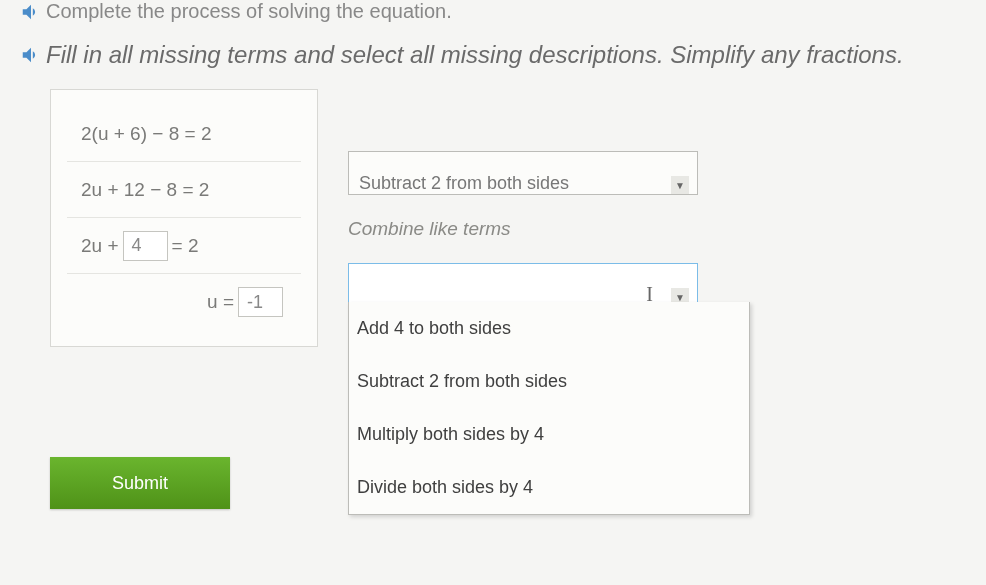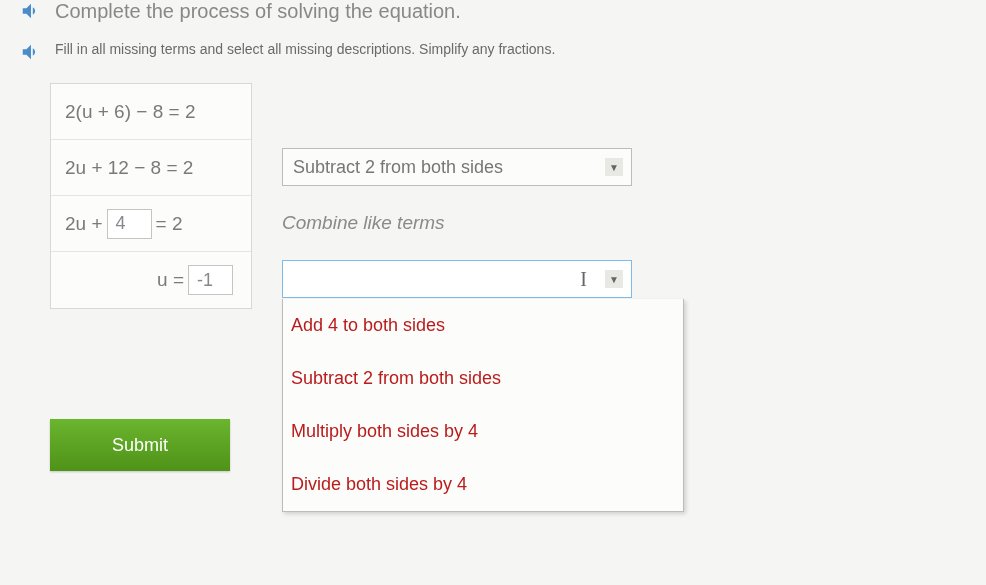--- a/index.html
+++ b/index.html
@@ -6,50 +6,52 @@
     body {
       font-family: Arial, Helvetica, sans-serif;
       background: #f5f5f3;
       width: 986px;
       height: 585px;
       padding: 0 20px;
       color: #555;
     }
     .header-line {
       display: flex;
-      gap: 13px;
+      align-items: center;
+      gap: 4px;
       margin-bottom: 18px;
     }
     .speaker-icon {
       width: 22px; height: 22px;
       display: inline-flex;
       align-items: center;
       color: #4a8cc9;
     }
     .title-text {
       font-size: 20px;
       color: #888;
       font-weight: 500;
     }
     .instruction-text {
-      font-size: 14px;
+      font-size: 24px;
       color: #6a6a6a;
+      font-style: italic;
       font-weight: 500;
     }
     .work-area {
       margin-top: 20px;
       margin-left: 30px;
       display: flex;
       align-items: flex-start;
     }
     .equation-column {
       border: 1px solid #d8d8d4;
       background: #fcfcfa;
-      padding: 0;
-      width: 202px;
+      padding: 16px;
+      width: 268px;
     }
     .eq-row {
       padding: 14px 14px;
       font-size: 19px;
       color: #7a7a78;
       border-bottom: 1px solid #e5e5e1;
       text-align: left;
       height: 56px;
       display: flex;
       align-items: center;
@@ -78,24 +80,24 @@
       height: 56px;
       display: flex;
       align-items: center;
       font-size: 19px;
       color: #8a8a86;
       font-style: italic;
     }
     .select-box {
       border: 1px solid #bcbcb8;
       background: #fcfcfa;
-      height: 38px;
+      height: 44px;
       width: 350px;
       display: flex;
-      align-items: center;
+      align-items: flex-end;
       justify-content: space-between;
       padding: 0 8px 0 10px;
       font-size: 18px;
       color: #777;
       font-style: normal;
       position: relative;
     }
     .select-box.active {
       border: 1.5px solid #7bbce8;
       background: #fff;
@@ -121,21 +123,21 @@
       width: 402px;
       background: #fcfcfa;
       border: 1px solid #bcbcb8;
       border-top: none;
       box-shadow: 2px 2px 4px rgba(0,0,0,0.15);
       z-index: 10;
     }
     .dropdown-item {
       padding: 16px 8px;
       font-size: 18px;
-      color: #b91c1c;
+      color: #404040;
       cursor: pointer;
     }
     .submit-btn {
       margin-top: 110px;
       margin-left: 30px;
       background: #5aa020;
       background: linear-gradient(#6ab52e, #4f9218);
       color: #fff;
       border: none;
       width: 180px;

